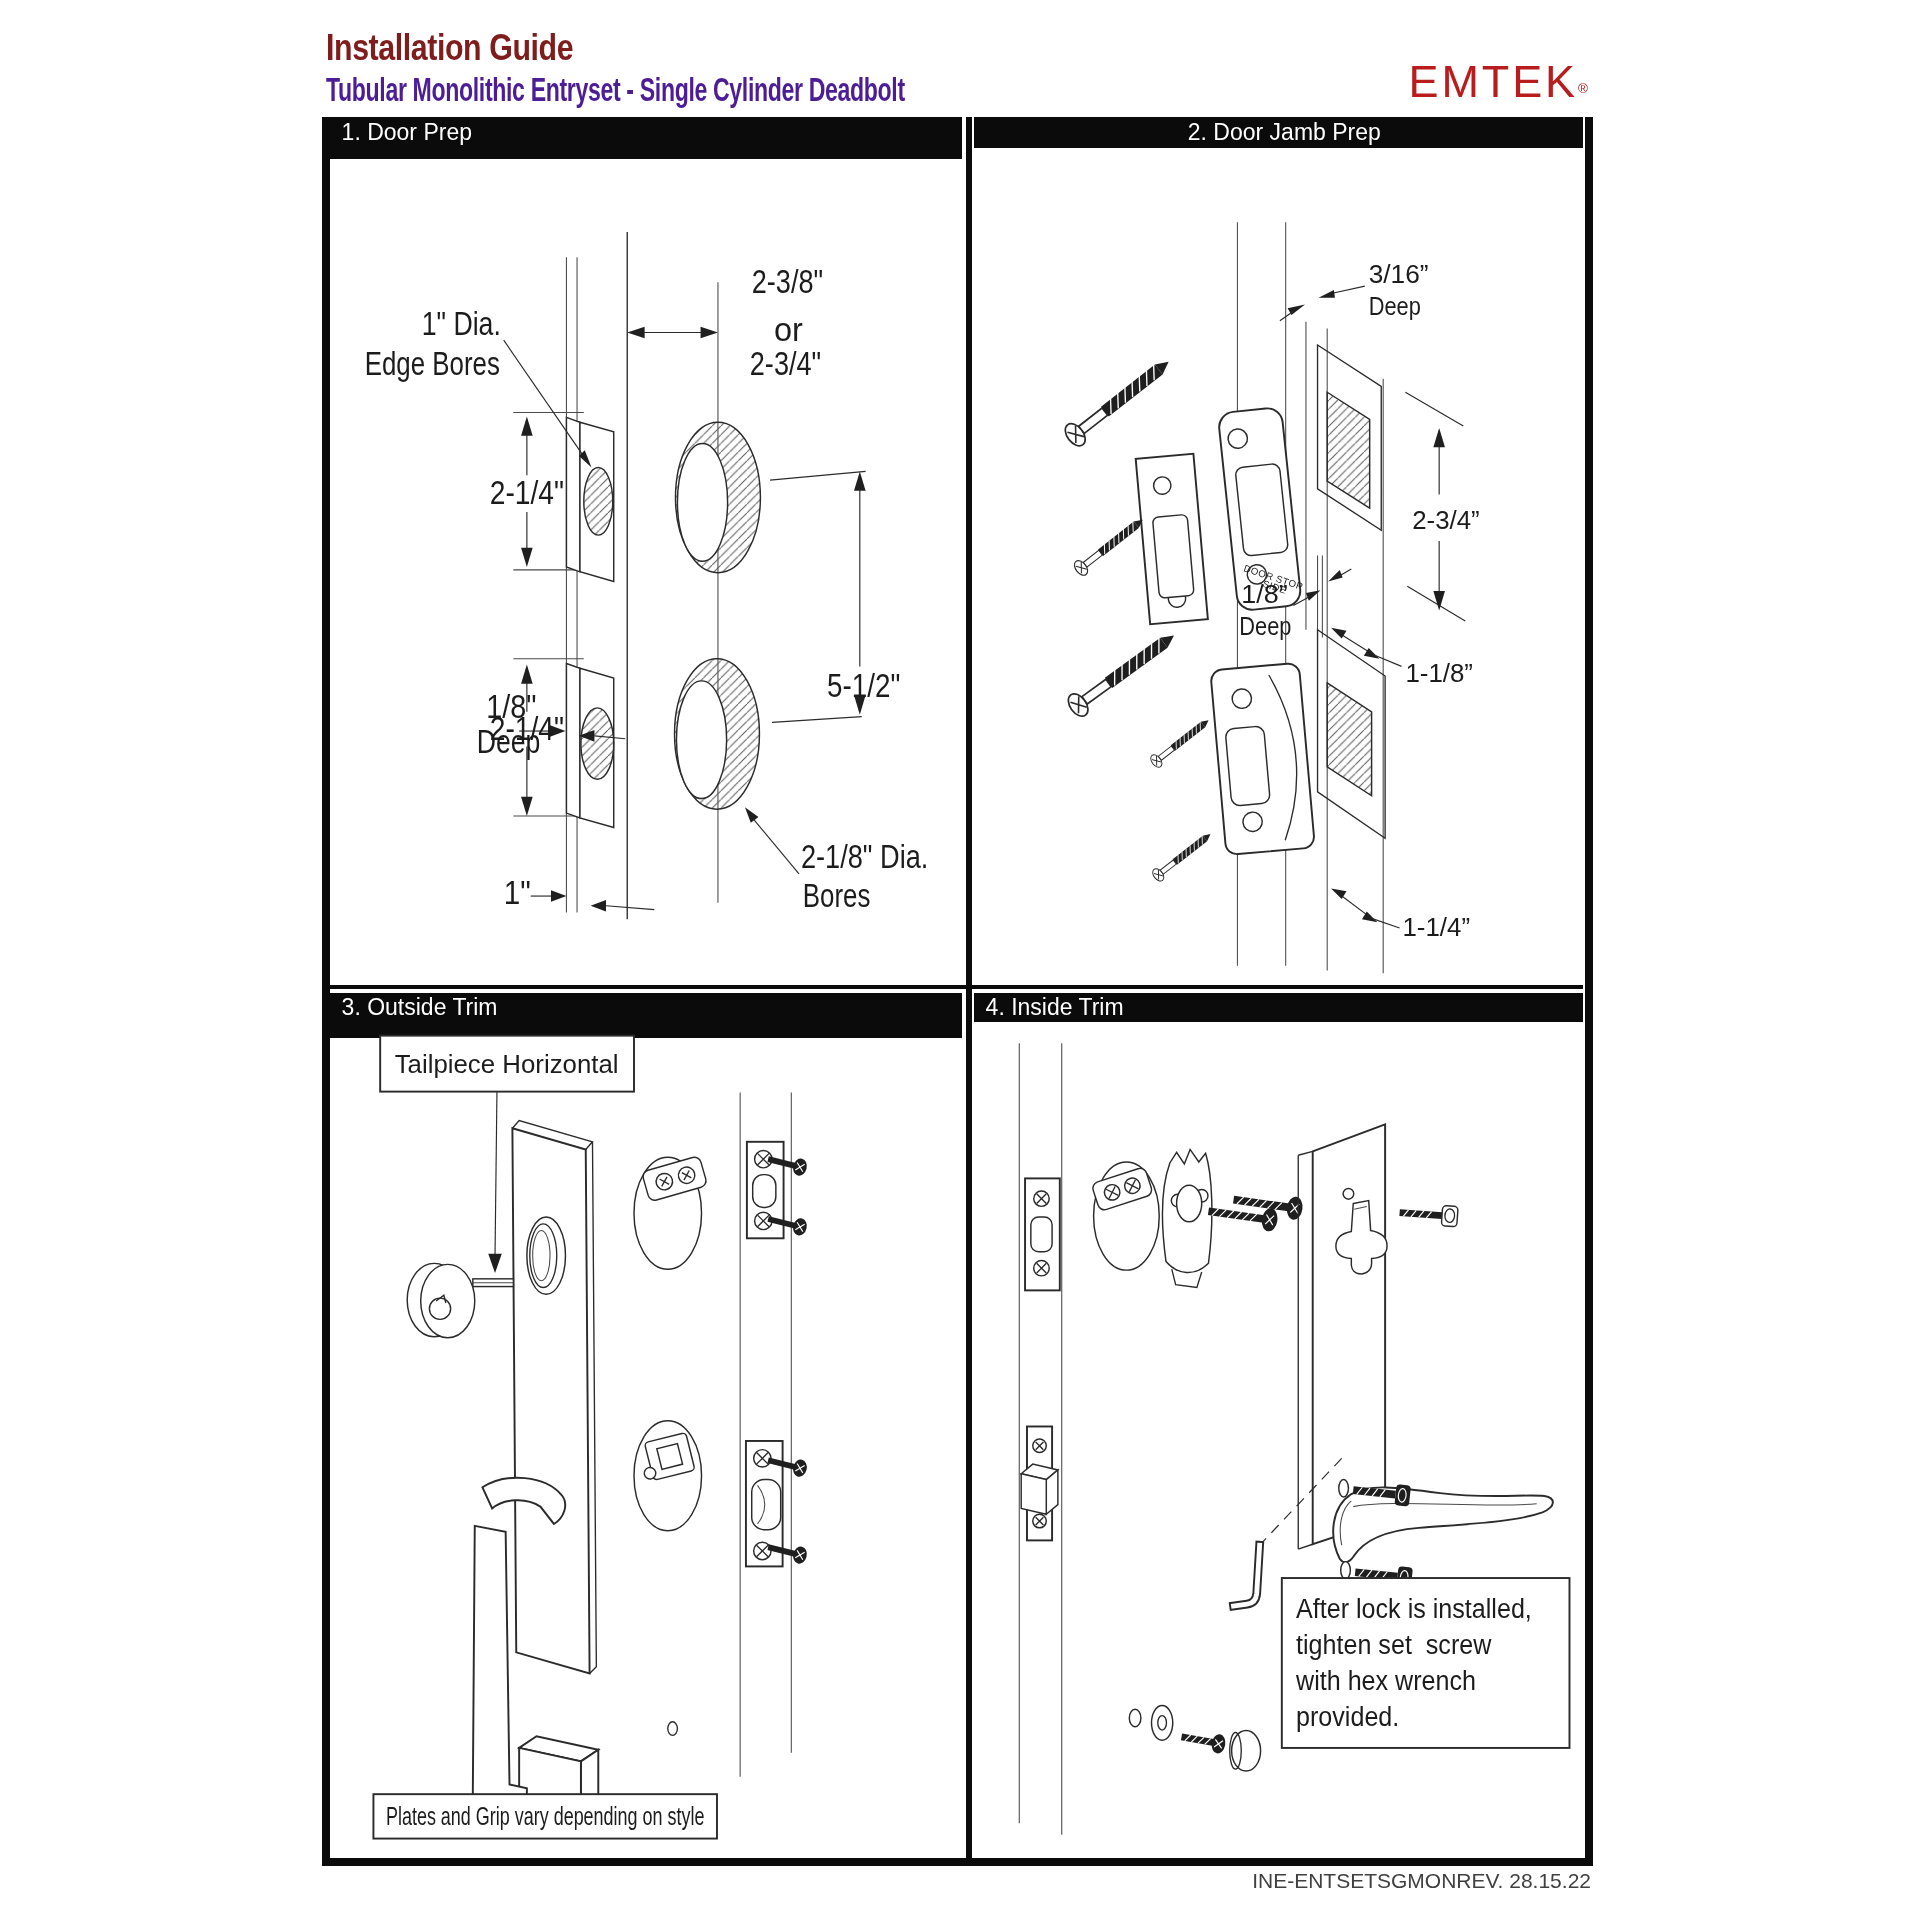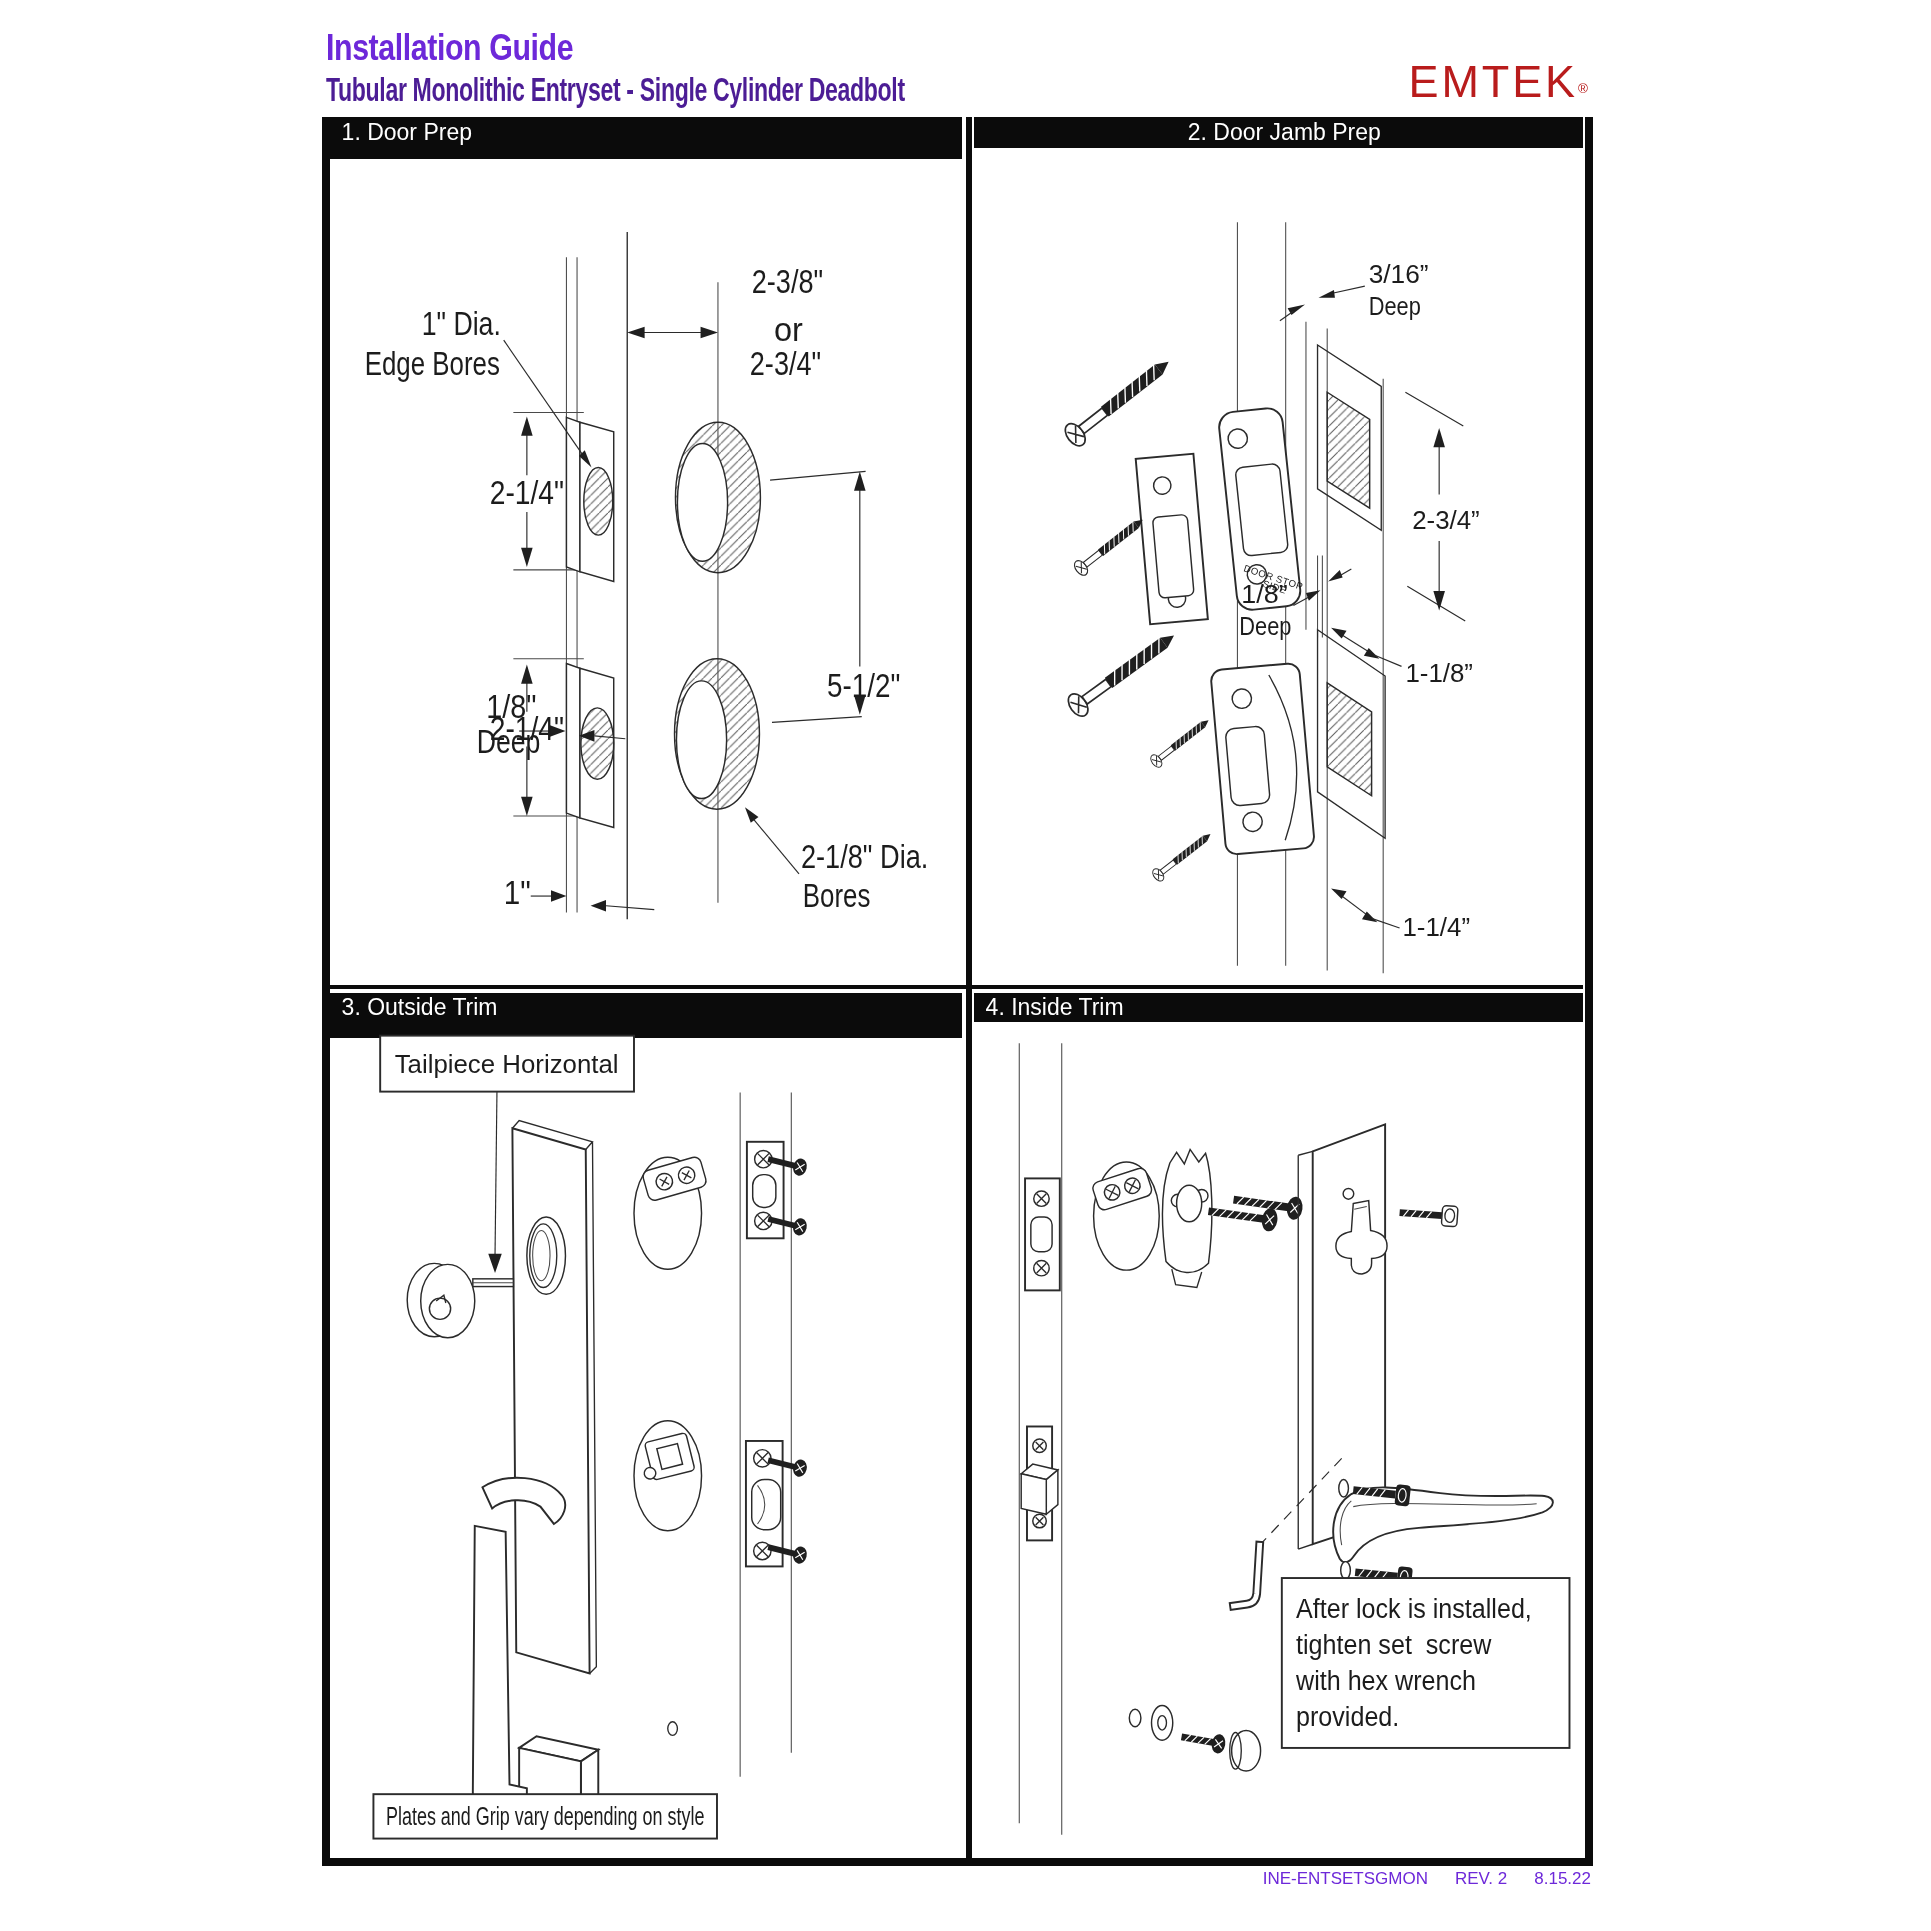--- a/index.html
+++ b/index.html
@@ -1,20 +1,20 @@
 <!DOCTYPE html>
 <html><head>
 <meta charset="utf-8">
 <style>
   html,body{margin:0;padding:0;background:#fff;}
   .page{position:relative;width:1931px;height:1931px;background:#fff;overflow:hidden;
         font-family:"Liberation Sans",sans-serif;color:#111;}
   .abs{position:absolute;}
   
-  .title{left:326px;top:27px;font-size:37px;font-weight:bold;color:#6d28d9;white-space:nowrap;}
+  .title{left:326px;top:27px;font-size:37px;font-weight:bold;color:#7f1d1d;white-space:nowrap;}
   .title .sq{display:inline-block;transform:scaleX(.82);transform-origin:left center;letter-spacing:-0.5px;}
   .subtitle{left:326px;top:71px;font-size:33px;font-weight:bold;color:#4c1d95;white-space:nowrap;}
   .subtitle .sq{display:inline-block;transform:scaleX(.70);transform-origin:left center;letter-spacing:-0.5px;}
   .brand{top:56px;right:343px;font-size:45px;font-weight:500;letter-spacing:2.9px;color:#b91c1c;white-space:nowrap;}
   .brand .reg{font-size:13.5px;letter-spacing:0;vertical-align:3.9px;}
   
   .blkbox{background:#0b0b0b;}
   .hbar{background:#0b0b0b;color:#fff;font-size:23px;line-height:31px;padding-left:11.6px;box-sizing:border-box;}
   .hbar2{line-height:29px;}
   
@@ -30,21 +30,21 @@
   .wt{stroke:#fff;stroke-width:1.2;fill:none;}
   .dim{stroke:#2b2b2b;stroke-width:1.2;fill:none;}
   .arr{fill:#1f1f1f;stroke:none;}
   text{fill:#1c1c1c;stroke:none;font-family:"Liberation Sans",sans-serif;}
   text.d1{font-size:34px;}
   text.d2{font-size:27px;}
   text.bx{font-size:27px;}
   text.sm{font-size:10px;letter-spacing:.5px;}
   .note4{left:1296px;top:1591px;width:268px;font-size:27px;line-height:36px;color:#1c1c1c;
          white-space:pre-wrap;transform:scaleX(.93);transform-origin:left top;}
-  .footer{top:1869px;right:340px;font-size:17px;color:#6d28d9;display:flex;gap:27px;white-space:nowrap;}
+  .footer{top:1869px;right:340px;font-size:21px;color:#404040;display:flex;white-space:nowrap;}
 </style>
 </head>
 <body>
 
 <div class="page">
 
   <div class="abs title"><span class="sq">Installation Guide</span></div>
   <div class="abs subtitle"><span class="sq">Tubular Monolithic Entryset - Single Cylinder Deadbolt</span></div>
   <div class="abs brand"><span>EMTEK</span><span class="reg">®</span></div>
 

